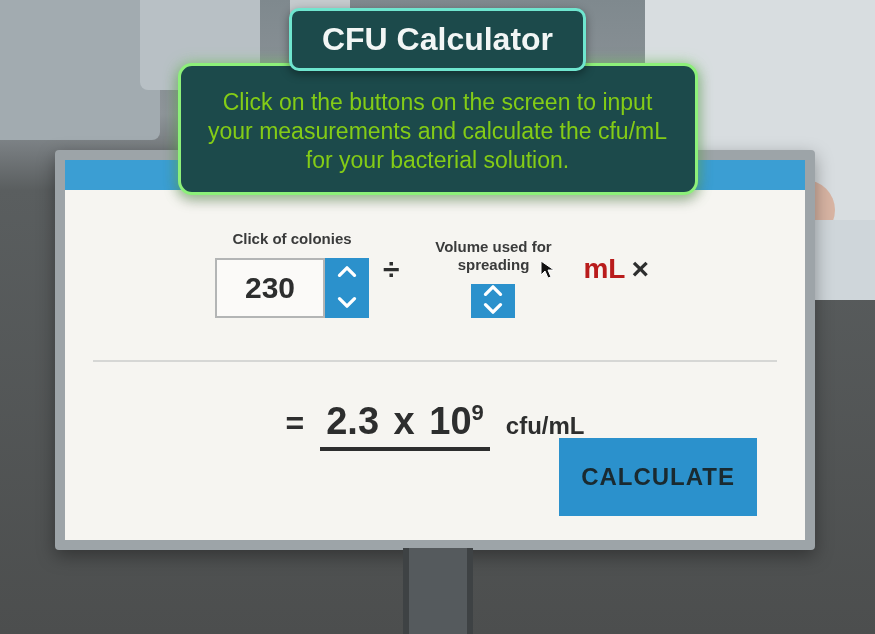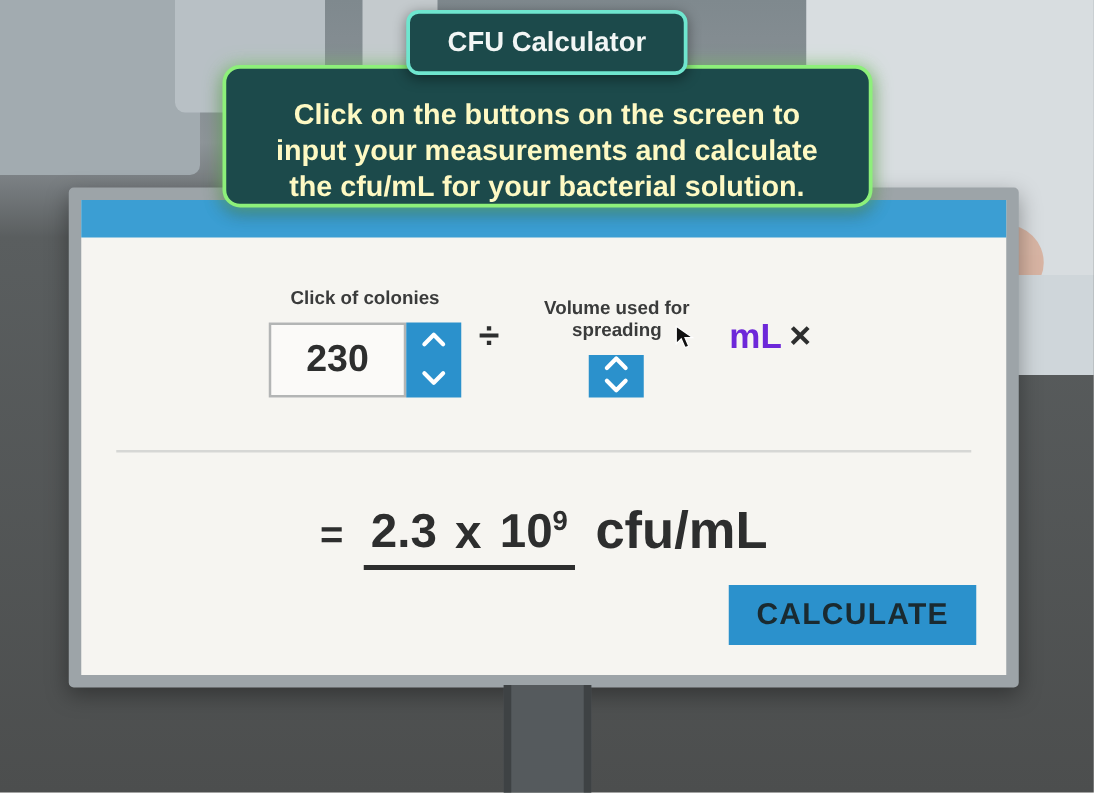--- a/index.html
+++ b/index.html
@@ -58,36 +58,36 @@
     top: 8px;
     width: 520px;
     z-index: 10;
     text-align: center;
   }
   .title-pill {
     display: inline-block;
     background: #1c4a4b;
     color: #f2f6f5;
     padding: 10px 30px;
-    font-size: 22px;
+    font-size: 32px;
     font-weight: 600;
     border-radius: 10px;
     border: 3px solid #6fe6cf;
     box-shadow: 0 3px 10px rgba(0,0,0,0.4);
     position: relative;
     z-index: 2;
   }
   .instruction-box {
     margin-top: -8px;
     background: #1c4a4b;
-    color: #fef9c3;
-    padding: 22px 26px 0 26px;
+    color: #84cc16;
+    padding: 22px 26px 18px 26px;
     font-size: 23px;
     line-height: 1.25;
-    font-weight: 700;
+    font-weight: 400;
     border-radius: 14px;
     border: 3px solid #8df07a;
     box-shadow: 0 0 14px rgba(141,240,122,0.6), 0 4px 14px rgba(0,0,0,0.4);
     text-align: center;
   }
 
   
   .input-row {
     position: absolute;
     top: 70px;
@@ -148,21 +148,21 @@
     font-size: 30px;
     font-weight: 800;
     color: #2d2e2e;
     margin: 0 6px;
     align-self: center;
     padding-bottom: 10px;
   }
   .unit {
     font-size: 28px;
     font-weight: 800;
-    color: #6d28d9;
+    color: #b91c1c;
     align-self: center;
     margin: 0 2px;
     padding-bottom: 10px;
   }
 
   .divider {
     position: absolute;
     top: 200px;
     left: 28px;
     right: 28px;
@@ -182,31 +182,31 @@
     font-weight: 800;
     color: #2d2e2e;
     gap: 16px;
   }
   .result .eq { font-size: 32px; font-weight: 700; }
   .result-value {
     border-bottom: 4px solid #2d2e2e;
     padding: 0 6px 4px 6px;
   }
   .result-value sup { font-size: 22px; }
-  .result-unit { font-size: 42px; }
+  .result-unit { font-size: 24px; }
 
   
   .calc-btn {
     position: absolute;
-    right: 24px;
+    right: 48px;
     bottom: 24px;
     background: #2b91cc;
     color: #1a2a30;
     border: none;
-    padding: 10px 22px;
+    padding: 25px 22px;
     font-size: 24px;
     font-weight: 800;
     letter-spacing: 1px;
     cursor: pointer;
   }
 
   
   .cursor {
     position: absolute;
     left: 540px;

